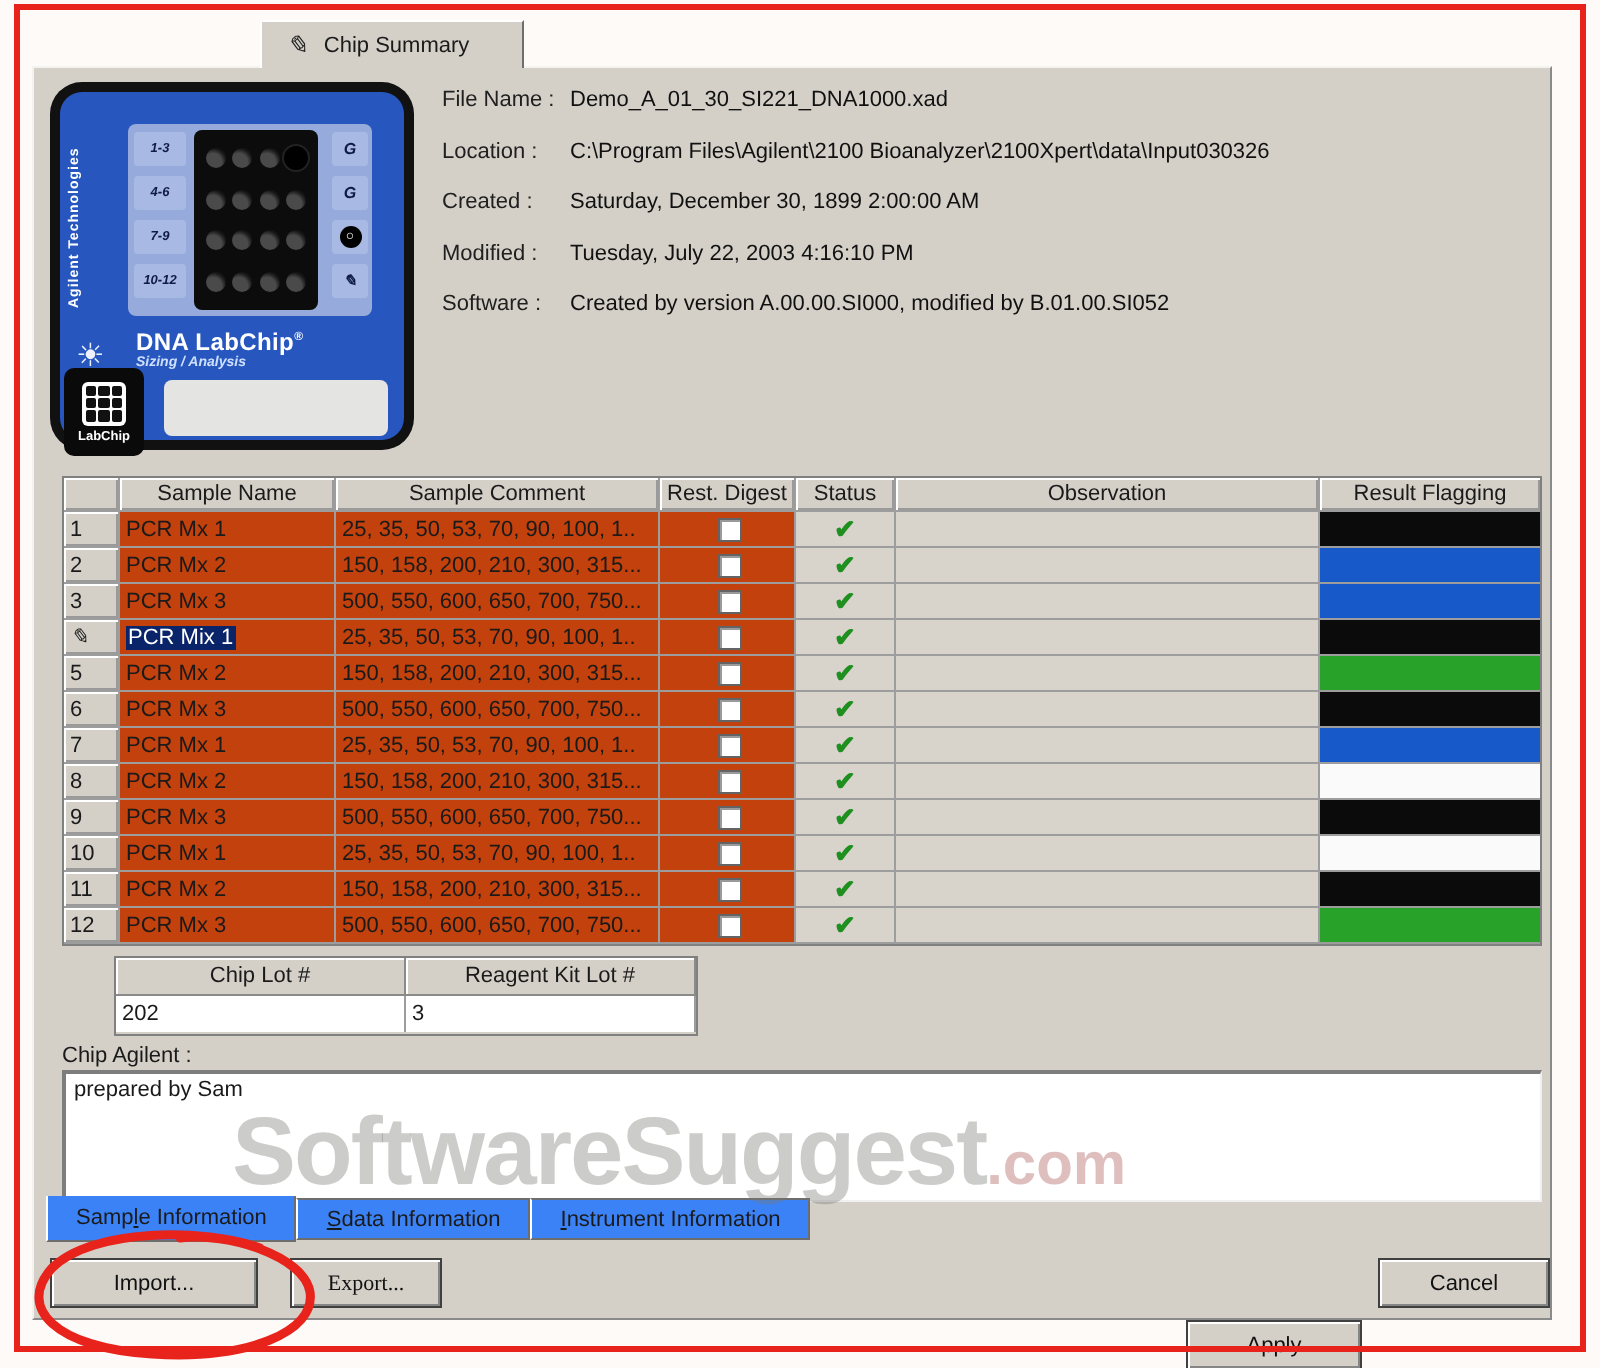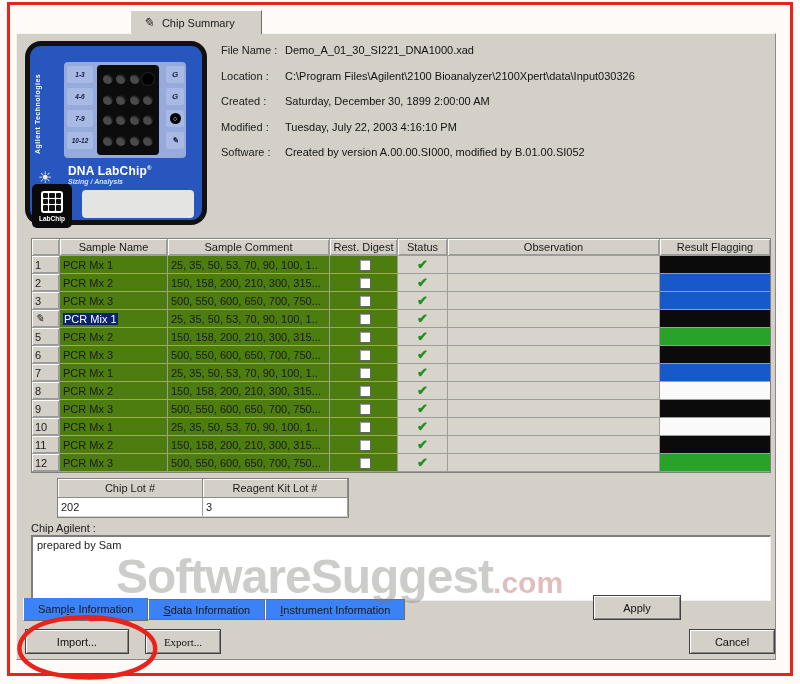--- a/index.html
+++ b/index.html
@@ -96,21 +96,21 @@
     box-shadow:inset 1px 1px 0 #fff, inset -1px -1px 0 #9a9a9a; color:#1a1a1a; }
   .c-num  { width:28px; }
   .c-name { width:108px; }
   .c-comm { width:162px; }
   .c-rest { width:68px; justify-content:center; }
   .c-stat { width:50px; justify-content:center; }
   .c-obs  { width:212px; }
   .c-flag { width:110px; border-right:none; }
   .tc.rowhdr { background:#d4d0c8; justify-content:flex-start; padding-left:3px;
     box-shadow:inset 1px 1px 0 #fff, inset -1px -1px 0 #9a9a9a; }
-  .tc.white { background:#4d7c0f; padding-left:3px; }
+  .tc.white { background:#c2410c; padding-left:3px; }
   .tc.gray  { background:#d8d4cc; }
   .cb { width:12px; height:12px; background:#fff; border:1px solid #636363;
     box-shadow:inset 1px 1px 0 #9a9a9a; }
   .check { color:#1f8f1f; font-size:13px; font-weight:bold; line-height:1; }
   .sel-text { background:#0a246a; color:#fff; padding:0 1px; }
   .pen-row { font-size:11px; font-style:italic; }
   
   .lot-table { position:absolute; left:14px; top:444px; width:292px; border:1px solid #808080;margin-left:26px; }
   .lot-row { display:flex; height:19px; }
   .lot-cell { width:145px; display:flex; align-items:center; }
@@ -136,21 +136,21 @@
   .btab.inactive { border-top:1px solid #6d6d6d; height:21px; margin-top:1px; }
   .u { text-decoration:underline; }
   
   .btn { position:absolute; height:25px; background:#d4d0c8; color:#111;
     font-family:"Liberation Sans", sans-serif; font-size:11px;
     border:1px solid #404040;
     box-shadow:inset 1px 1px 0 #ffffff, inset -1px -1px 0 #868686;
     display:flex; align-items:center; justify-content:center; cursor:default; }
   .btn-import { left:8px;  top:595px; width:104px; }
   .btn-export { left:128px; top:595px; width:76px;font-family:Liberation Serif, serif; }
-  .btn-apply  { left:576px; top:561px; width:88px; }
+  .btn-apply  { left:576px; top:626px; width:88px; }
   .btn-cancel { left:672px; top:595px; width:86px; }
 </style>
 </head>
 <body>
 
 <div class="anno-border"></div>
 
 <div class="top-tab">
   <span class="pen">✎</span>
   <span>Chip Summary</span>

